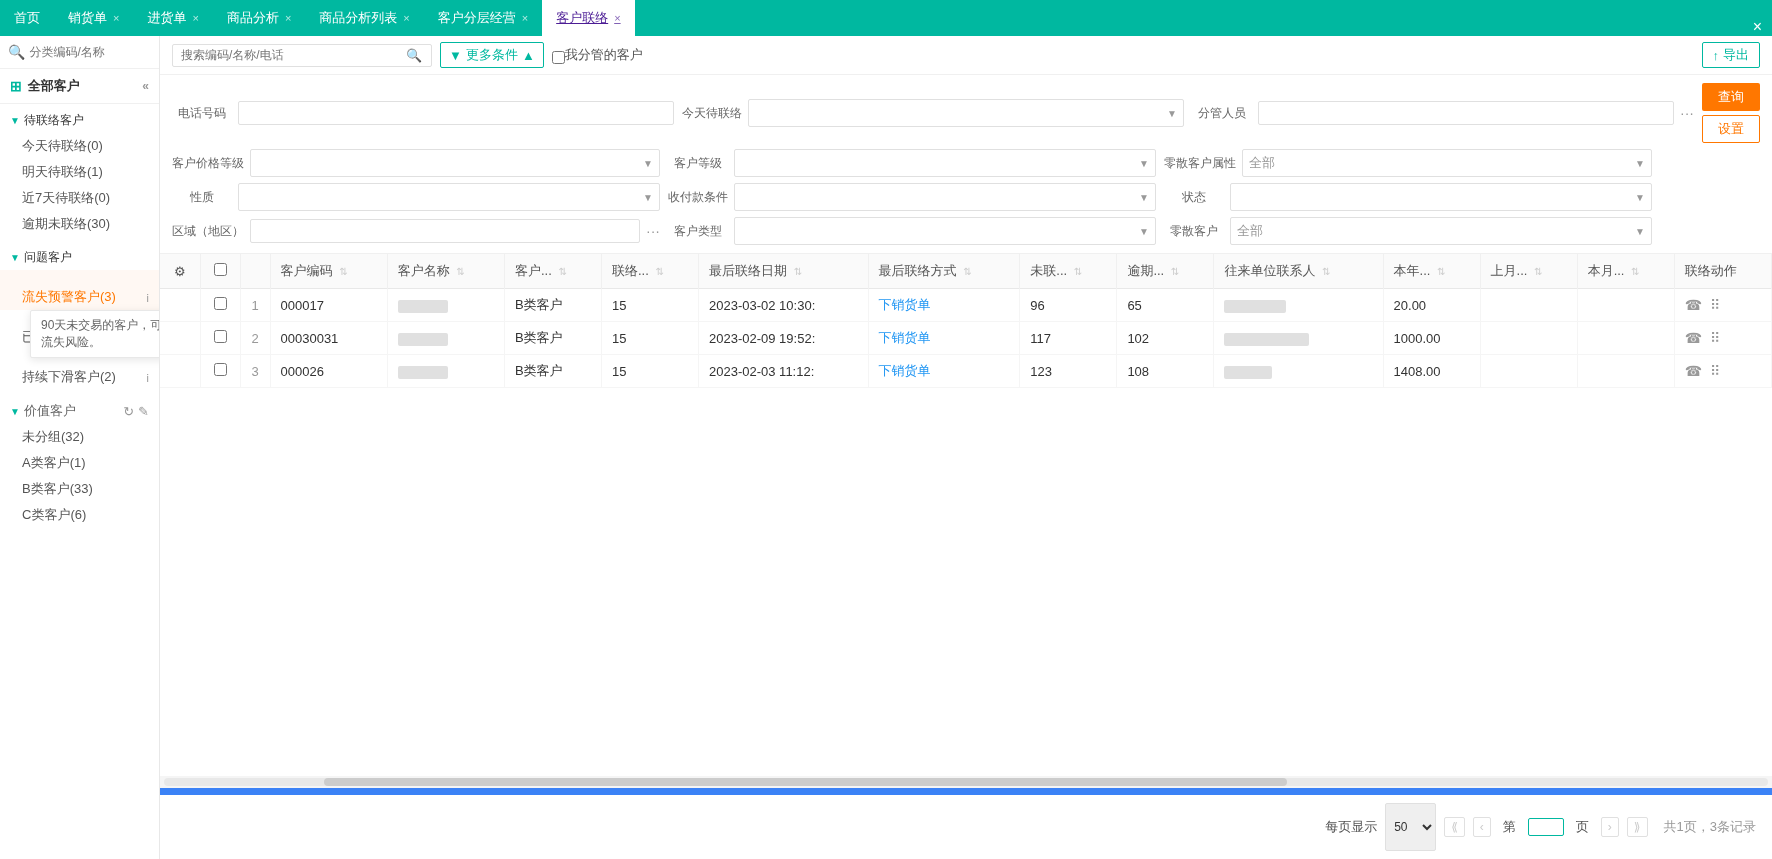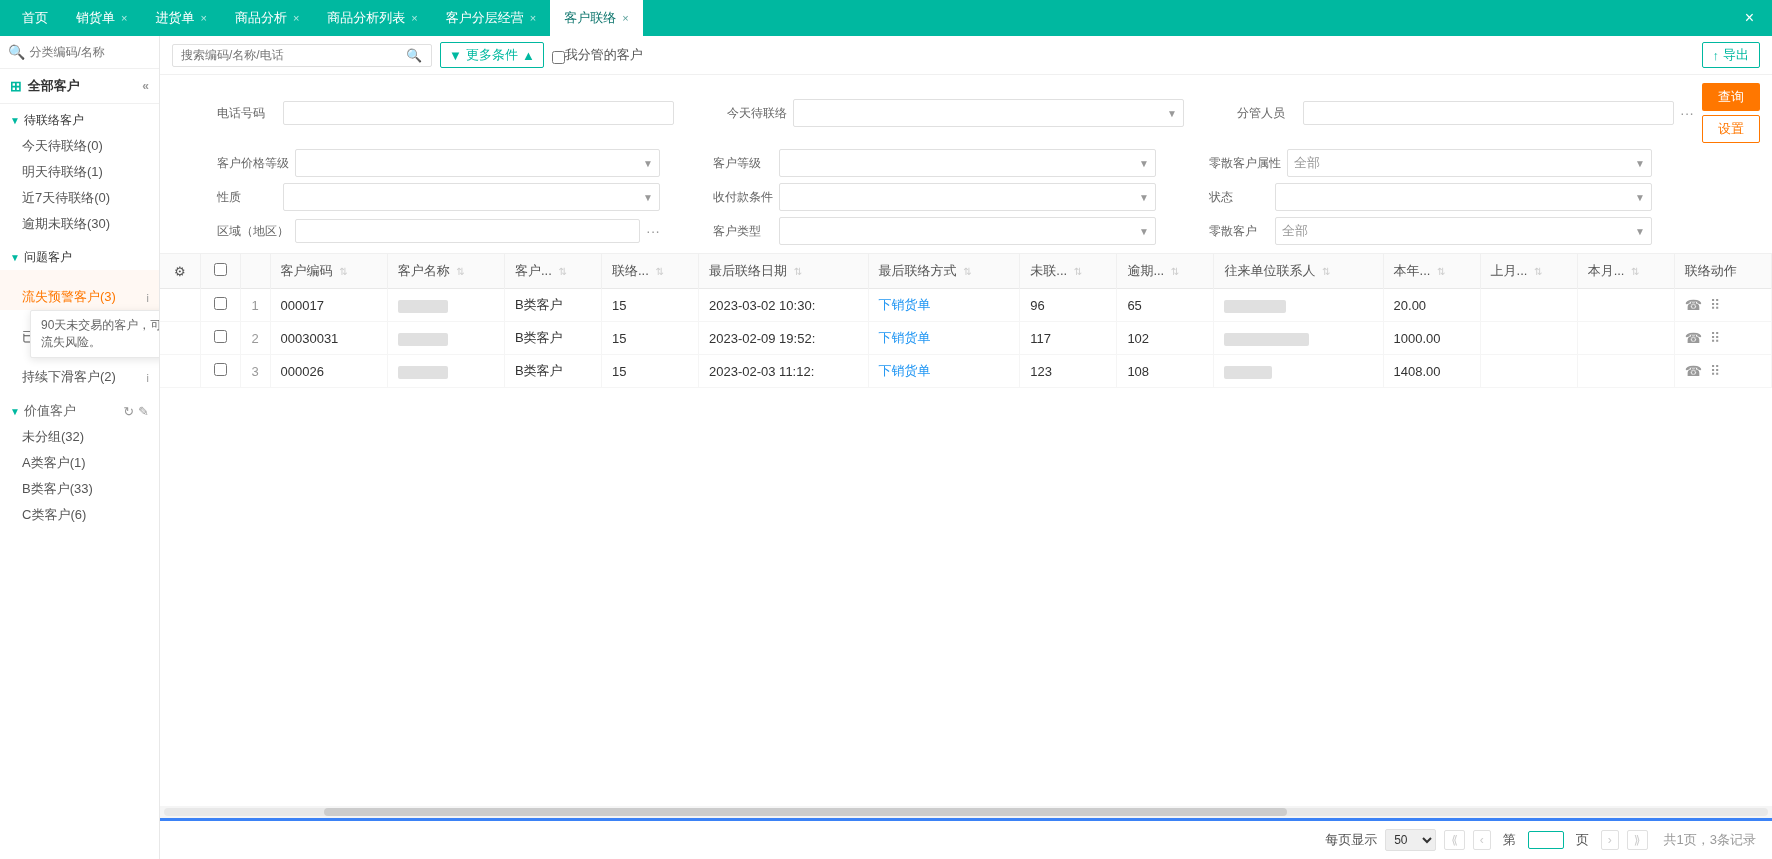--- a/index.html
+++ b/index.html
@@ -2,36 +2,36 @@
 <html><head>
   <meta charset="utf-8">
   <style>
     * { box-sizing: border-box; margin: 0; padding: 0; font-family: 'Microsoft YaHei', Arial, sans-serif; font-size: 13px; }
     body { background: #f5f5f5; overflow: hidden; }
 
     
     .top-nav {
       background: #00b8a0;
       display: flex;
-      align-items: center;
+      align-items: flex-end;
       height: 36px;
-      padding: 0 8px;
+      padding: 0 0;
       color: #fff;
     }
     .top-nav .nav-item {
       padding: 0 14px;
       height: 36px;
       display: flex;
       align-items: center;
       cursor: pointer;
       font-size: 13px;
       white-space: nowrap;
       position: relative;
     }
-    .top-nav .nav-item.active { background: #fff; color: #0f766e; }
+    .top-nav .nav-item.active { background: #fff; color: #4c1d95; text-decoration: underline; }
     .top-nav .nav-item .close-btn {
       margin-left: 6px;
       font-size: 11px;
       opacity: 0.7;
     }
     .top-nav .spacer { flex: 1; }
     .top-nav .nav-close { color: #fff; cursor: pointer; font-size: 16px; padding: 0 10px; }
 
     
     .main-layout {
@@ -212,22 +212,21 @@
       display: flex;
       align-items: center;
       flex: 1;
       gap: 6px;
     }
     .filter-field label {
       color: #666;
       font-size: 12px;
       white-space: nowrap;
       min-width: 60px;
-      text-align: left;
-      margin-left: 45px;
+      text-align: center;
     }
     .filter-field input {
       flex: 1;
       border: 1px solid #e0e0e0;
       border-radius: 2px;
       padding: 4px 6px;
       font-size: 12px;
       outline: none;
       color: #333;
     }
@@ -311,33 +310,33 @@
     .row-num { color: #999; text-align: center; }
     .blurred { background: #e0e0e0; border-radius: 2px; color: transparent; user-select: none; font-size: 10px; padding: 1px 4px; }
 
     
     .action-icons { display: flex; gap: 8px; }
     .action-icon { color: #999; cursor: pointer; font-size: 14px; }
 
     
     .pagination {
       background: #fff;
-      border-top: 3px solid #3b82f6;
+      border-top: 7px solid #3b82f6;
       padding: 8px 16px;
       display: flex;
       align-items: center;
       justify-content: flex-end;
       gap: 8px;
       font-size: 12px;
       color: #555;
     }
     .page-size-select {
       border: 1px solid #e0e0e0;
       border-radius: 2px;
-      padding: 2px 4px;
+      padding: 15px 4px;
       font-size: 12px;
       outline: none;
       color: #333;
     }
     .page-btn {
       border: 1px solid #e0e0e0;
       background: #fff;
       border-radius: 2px;
       padding: 2px 6px;
       cursor: pointer;

